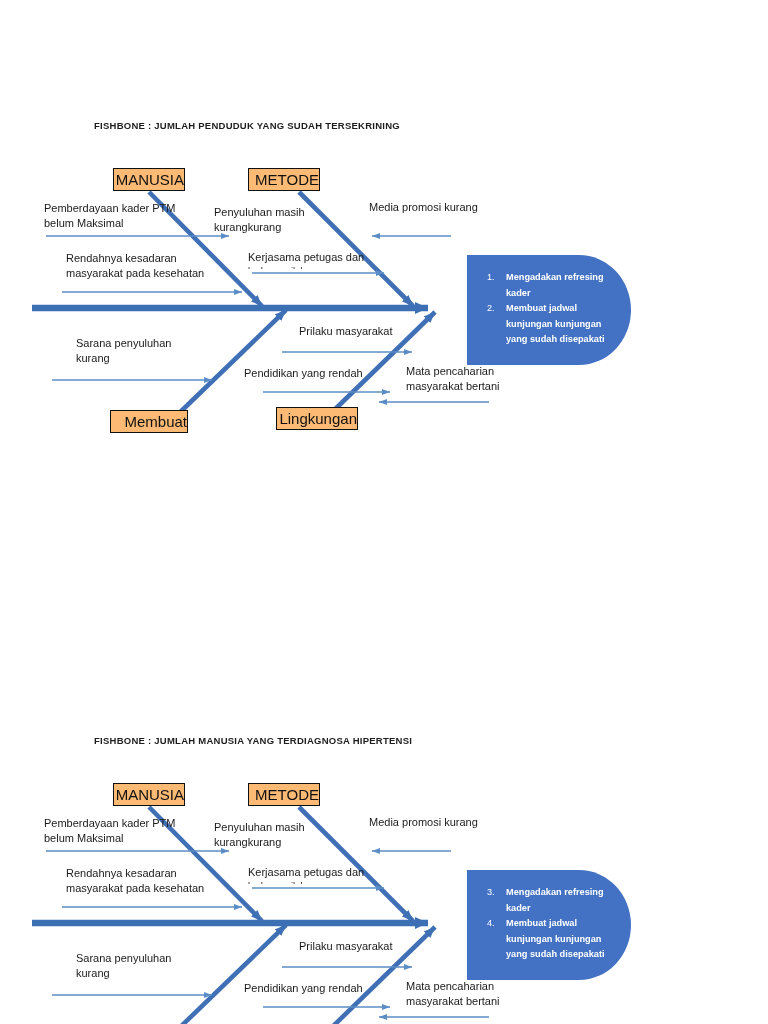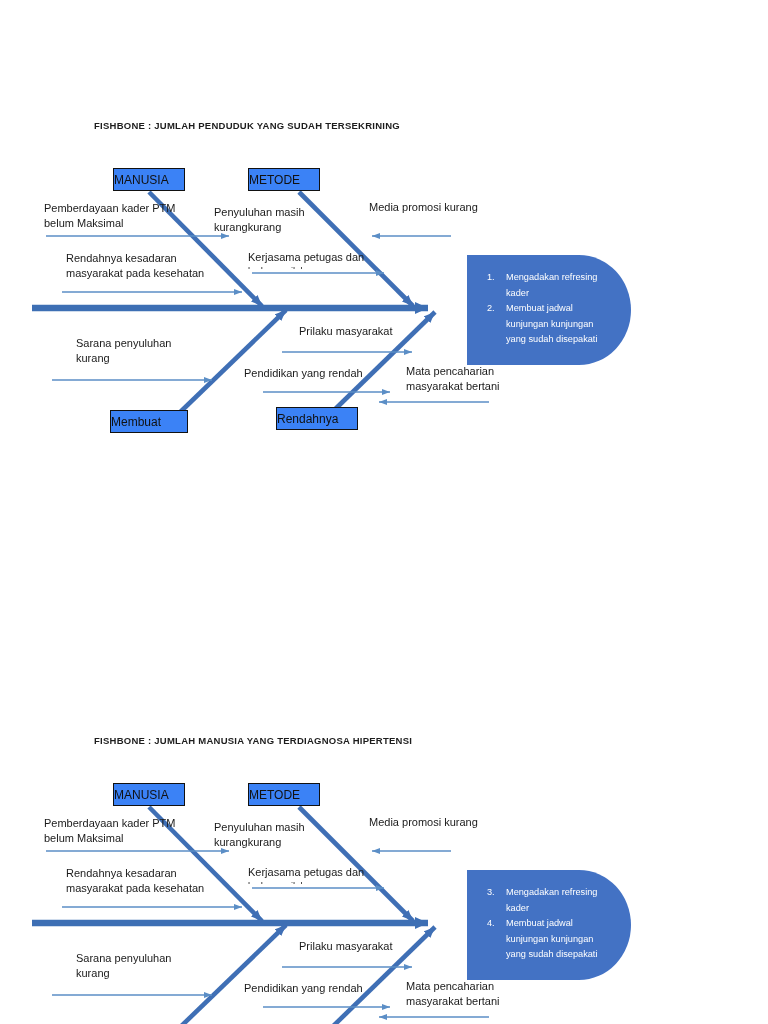--- a/index.html
+++ b/index.html
@@ -48,26 +48,26 @@
     left: 0;
     top: 0;
     width: 768px;
     height: 320px;
     overflow: visible;
   }
 
   .cat-box {
     position: absolute;
     border: 1.3px solid #111111;
-    background: #3b82f6;
-    font-size: 12px;
+    background: #fdba74;
+    font-size: 15px;
     color: #111111;
     display: flex;
     align-items: center;
-    justify-content: flex-start;
+    justify-content: flex-end;
     box-sizing: border-box;
     white-space: nowrap;
   }
 
   .cause-label {
     position: absolute;
     font-size: 11px;
     line-height: 14.5px;
     color: #1a1a1a;
     white-space: pre-line;
@@ -82,20 +82,21 @@
   .effect-item {
     display: flex;
     margin-bottom: 0px;
   }
   .effect-num {
     width: 19px;
     flex: none;
   }
   .effect-body {
     flex: 1;
+    font-weight: bold;
   }
   .clipped-line {
     position: absolute;
     font-size: 9.2px;
     color: #1a1a1a;
     overflow: hidden;
     height: 5px;
     line-height: 14.5px;
     white-space: nowrap;
   }
@@ -153,21 +154,21 @@
     <div class="cat-box" style="left:99px; top:48px; width:72px; height:23px;">
       <span>MANUSIA</span>
     </div>
     <div class="cat-box" style="left:234px; top:48px; width:72px; height:23px;">
       <span>METODE</span>
     </div>
     <div class="cat-box" style="left:96px; top:290px; width:78px; height:23px;">
       <span>Membuat</span>
     </div>
     <div class="cat-box" style="left:262px; top:287px; width:82px; height:23px;">
-      <span>Rendahnya</span>
+      <span>Lingkungan</span>
     </div>
 
     <div class="cause-label" style="left:30px; top:81px;">Pemberdayaan kader PTM
 belum Maksimal</div>
     <div class="cause-label" style="left:52px; top:131px;">Rendahnya kesadaran
 masyarakat pada kesehatan</div>
     <div class="cause-label" style="left:200px; top:85px;">Penyuluhan masih
 kurangkurang</div>
     <div class="cause-label" style="left:234px; top:130px;">Kerjasama petugas dan</div>
     <div class="clipped-line" style="left:234px; top:144px; width:120px;">kader masih kurang</div>

